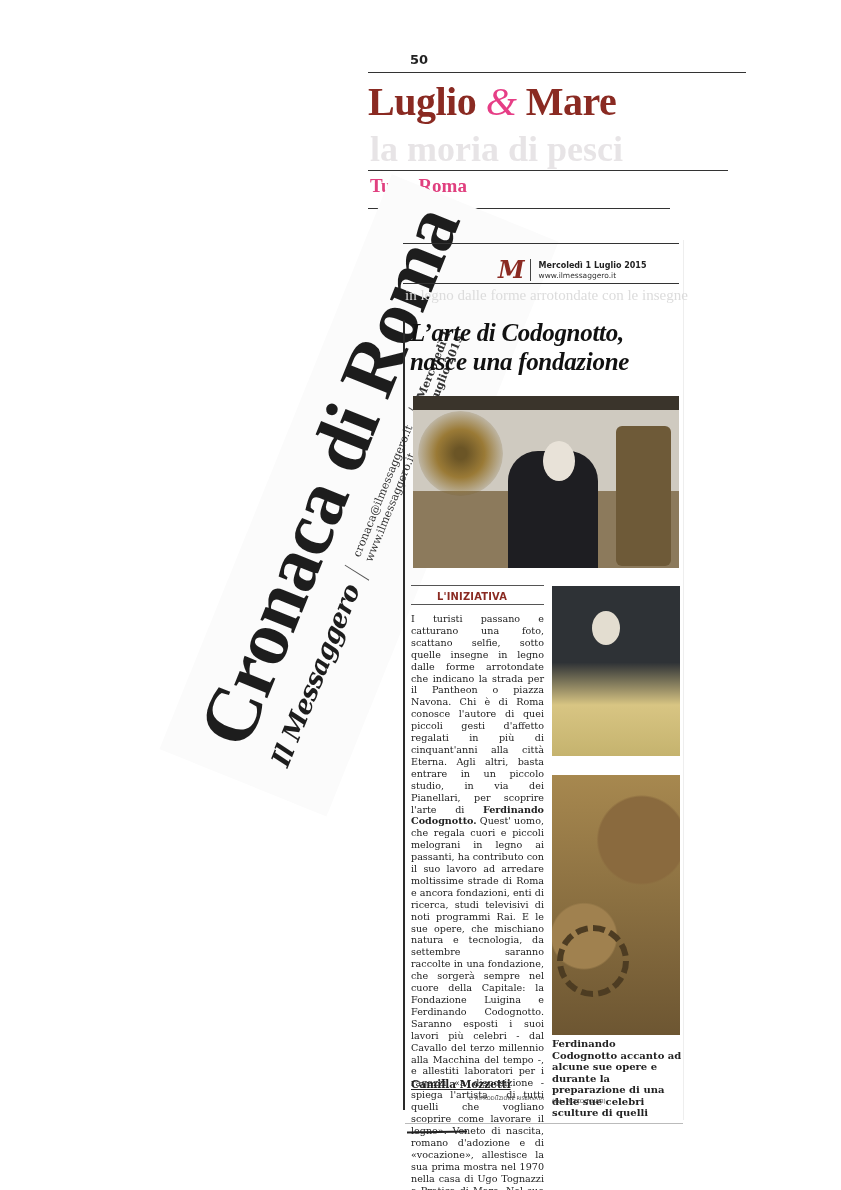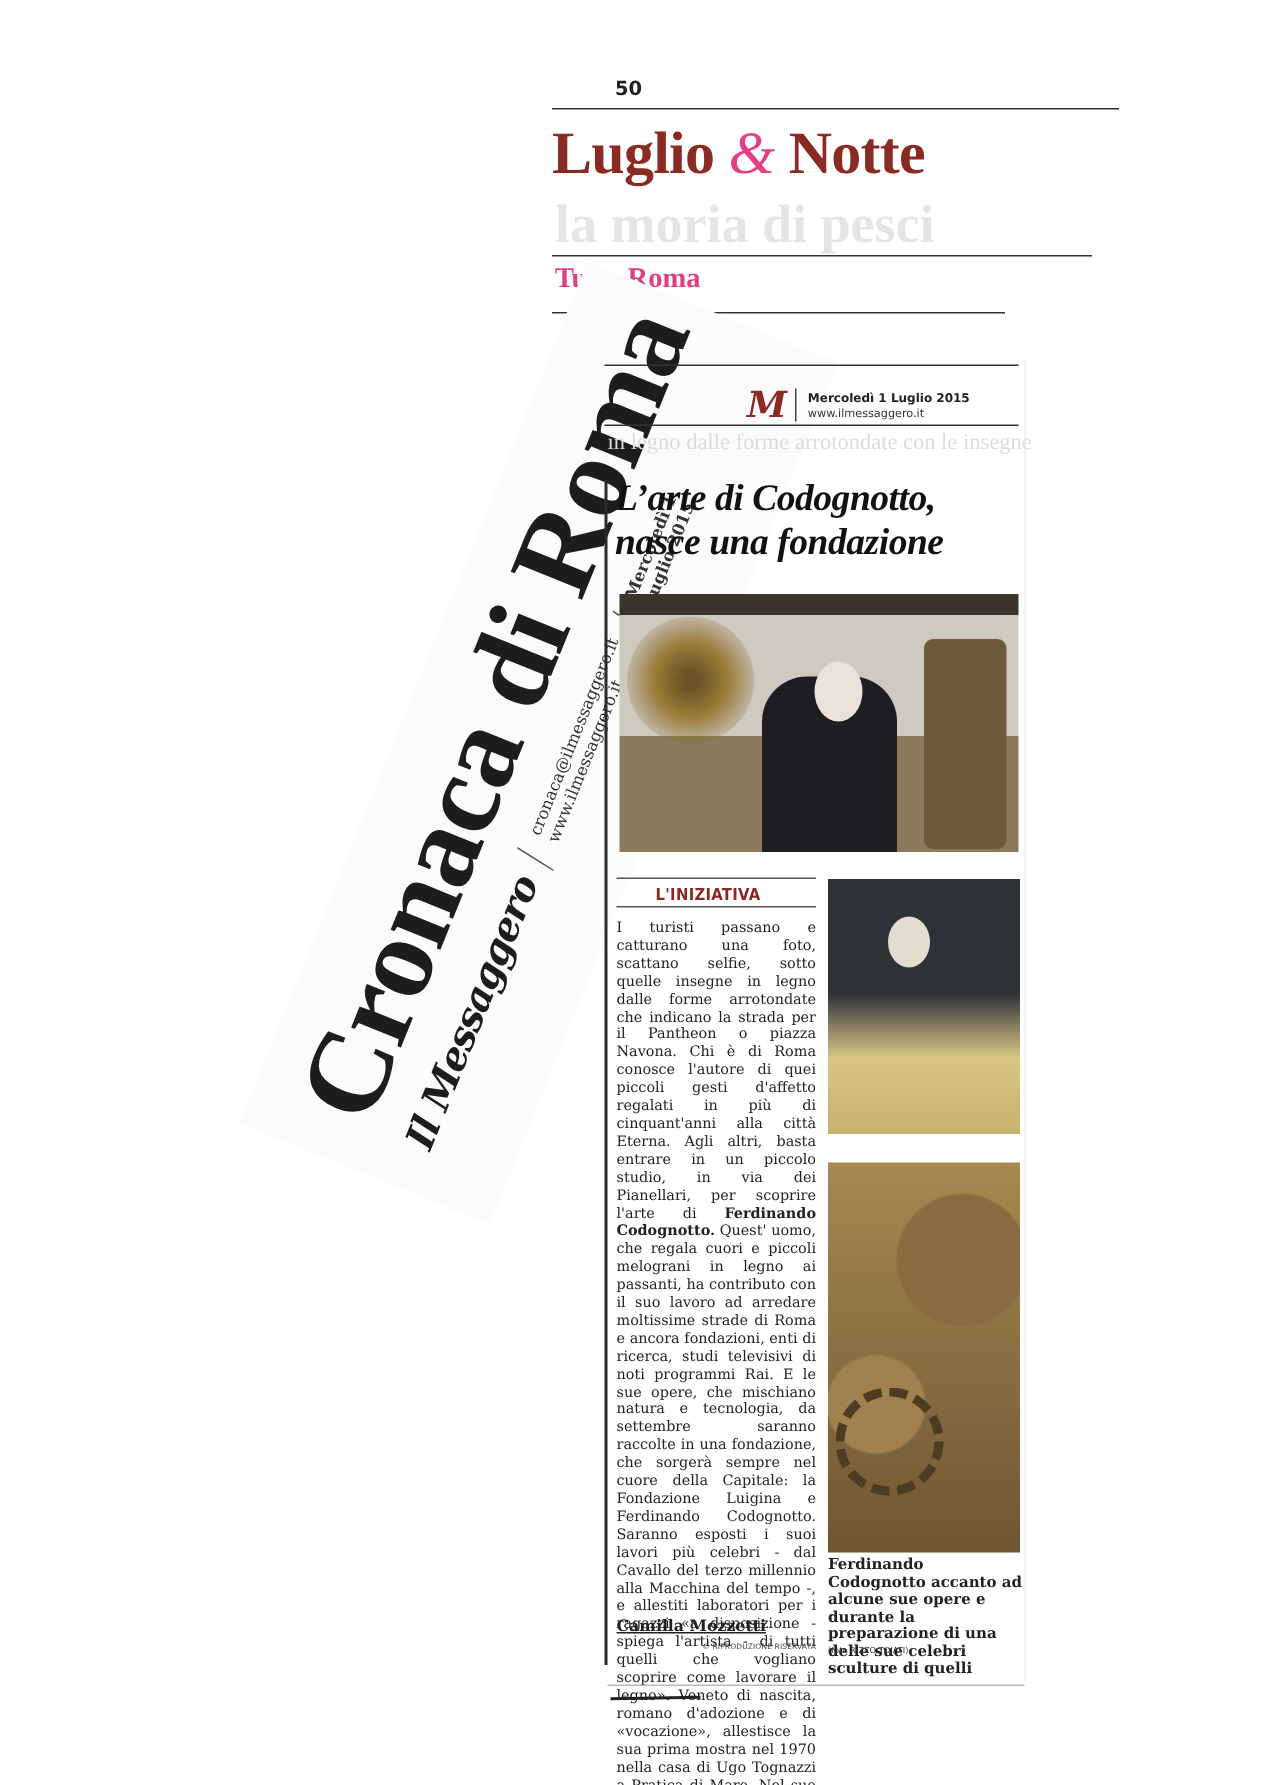--- a/index.html
+++ b/index.html
@@ -62,21 +62,21 @@
 </style>
 </head>
 <body>
 
 <div class="page-num">50</div>
 <div class="rule" style="left:368px;top:72px;width:378px;"></div>
 <div class="ghost-head">la moria di pesci</div>
 <div class="gn-title">
   <span>Luglio</span>
   <span class="gn-amp">&amp;</span>
-  <span>Notte</span>
+  <span>Mare</span>
 </div>
 <div class="rule" style="left:368px;top:170px;width:360px;"></div>
 <div class="tutta">Tutta Roma</div>
 <div class="rule" style="left:368px;top:208px;width:302px;"></div>
 
 <div class="cronaca-wrap">
   <div class="paper-bg"></div>
   <div class="cronaca-title">Cronaca di Roma</div>
   <div class="cronaca-meta">
     <span class="masthead-small">Il Messaggero</span>

